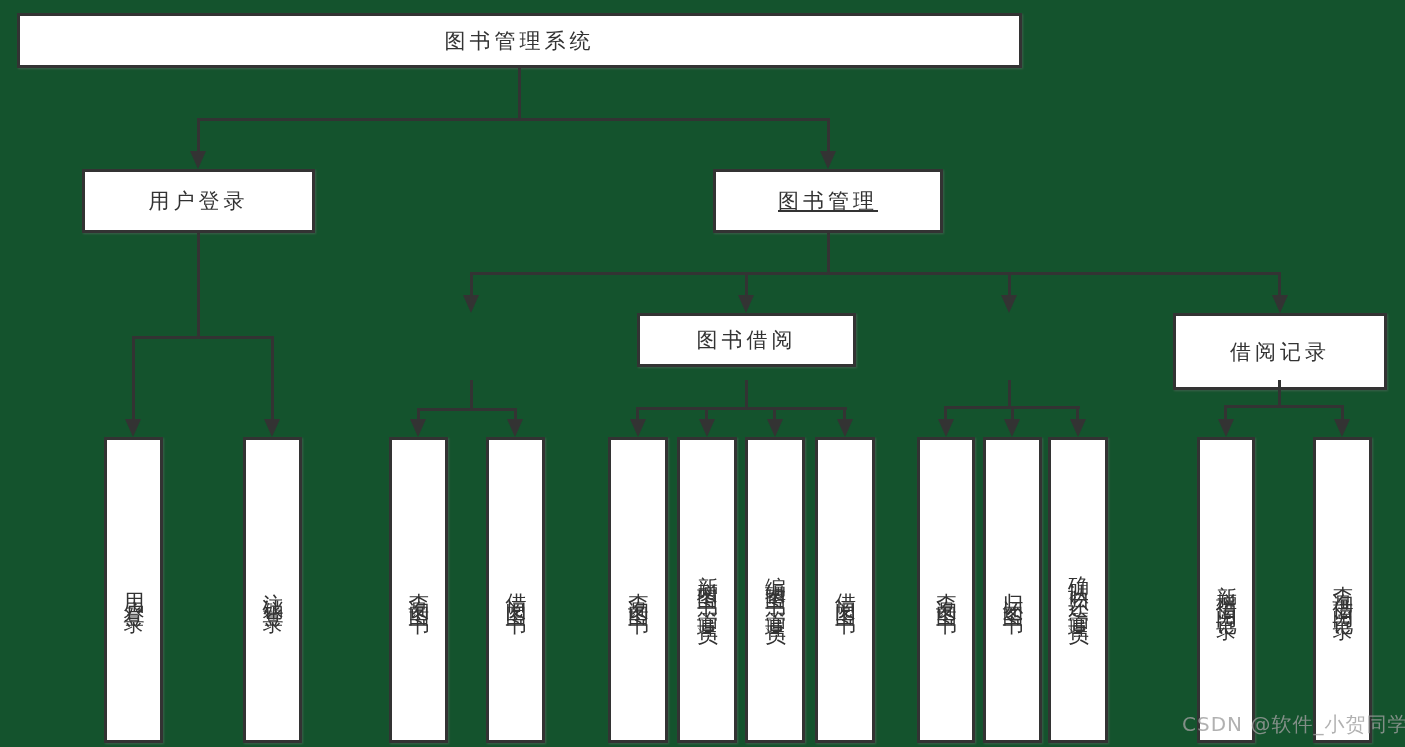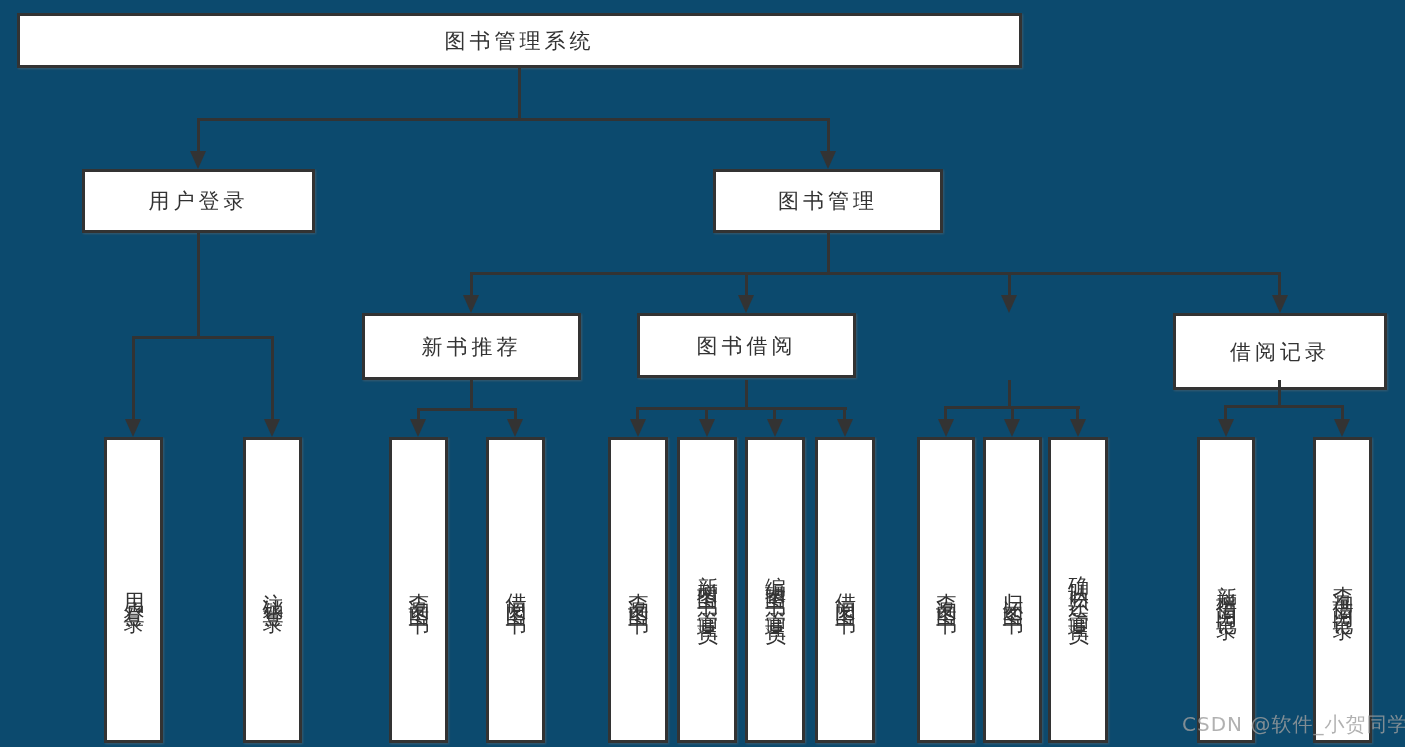--- a/index.html
+++ b/index.html
@@ -1,16 +1,16 @@
 <!DOCTYPE html>
 <html><head>
 <meta charset="utf-8">
 <style>
   html,body{margin:0;padding:0;background:#fff;}
-  .canvas{position:relative;width:1405px;height:747px;background:#0c4a6e;overflow:hidden;
+  .canvas{position:relative;width:1405px;height:747px;background:#14532d;overflow:hidden;
           font-family:"DejaVu Sans","Liberation Sans",sans-serif;color:#333;}
   .hnode{position:absolute;box-sizing:border-box;border:3px solid #333;background:#fff;
          display:flex;align-items:center;justify-content:center;
          font-size:21px;letter-spacing:4px;color:#333;
          box-shadow:1px 1px 2px rgba(110,110,110,.45);}
   .vnode{position:absolute;box-sizing:border-box;top:437px;height:306px;border:3px solid #333;background:#fff;
          display:flex;align-items:center;justify-content:center;
          box-shadow:1px 1px 2px rgba(110,110,110,.45);}
   .vnode span{writing-mode:vertical-rl;font-size:21px;letter-spacing:7px;color:#333;line-height:1;}
   .lv{position:absolute;width:3px;background:#333;}
@@ -33,21 +33,21 @@
   <div class="lv" style="left:518px;top:68px;height:50px;"></div>
   <div class="lh" style="left:197px;top:118px;width:633px;"></div>
   <div class="lv" style="left:197px;top:118px;height:33px;"></div>
   <div class="arrow" style="left:190px;top:151px;"></div>
   <div class="lv" style="left:827px;top:118px;height:33px;"></div>
   <div class="arrow" style="left:820px;top:151px;"></div>
 
   <div class="hnode" style="left:82px;top:169px;width:233px;height:64px;">
     <span>用户登录</span>
   </div>
-  <div class="hnode" style="left:713px;top:169px;width:230px;height:64px;">
+  <div class="hnode" style="left:713px;top:169px;width:230px;height:64px;text-decoration:underline;">
     <span>图书管理</span>
   </div>
 
   <div class="lv" style="left:197px;top:233px;height:103px;"></div>
   <div class="lh" style="left:132px;top:336px;width:141px;"></div>
   <div class="lv" style="left:132px;top:336px;height:83px;"></div>
   <div class="arrow" style="left:125px;top:419px;"></div>
   <div class="lv" style="left:271px;top:336px;height:83px;"></div>
   <div class="arrow" style="left:264px;top:419px;"></div>
 
@@ -55,24 +55,21 @@
   <div class="lh" style="left:470px;top:272px;width:811px;"></div>
   <div class="lv" style="left:470px;top:272px;height:23px;"></div>
   <div class="arrow" style="left:463px;top:295px;"></div>
   <div class="lv" style="left:745px;top:272px;height:23px;"></div>
   <div class="arrow" style="left:738px;top:295px;"></div>
   <div class="lv" style="left:1008px;top:272px;height:23px;"></div>
   <div class="arrow" style="left:1001px;top:295px;"></div>
   <div class="lv" style="left:1278px;top:272px;height:23px;"></div>
   <div class="arrow" style="left:1272px;top:295px;"></div>
 
-  <div class="hnode" style="left:362px;top:313px;width:219px;height:67px;">
-    <span>新书推荐</span>
-  </div>
-  <div class="hnode" style="left:637px;top:313px;width:219px;height:65px;">
+  <div class="hnode" style="left:637px;top:313px;width:219px;height:54px;">
     <span>图书借阅</span>
   </div>
   <div class="hnode" style="left:1173px;top:313px;width:214px;height:77px;">
     <span>借阅记录</span>
   </div>
 
   <div class="lv" style="left:470px;top:380px;height:28px;"></div>
   <div class="lh" style="left:417px;top:408px;width:100px;"></div>
   <div class="lv" style="left:417px;top:408px;height:11px;"></div>
   <div class="arrow" style="left:410px;top:419px;"></div>

